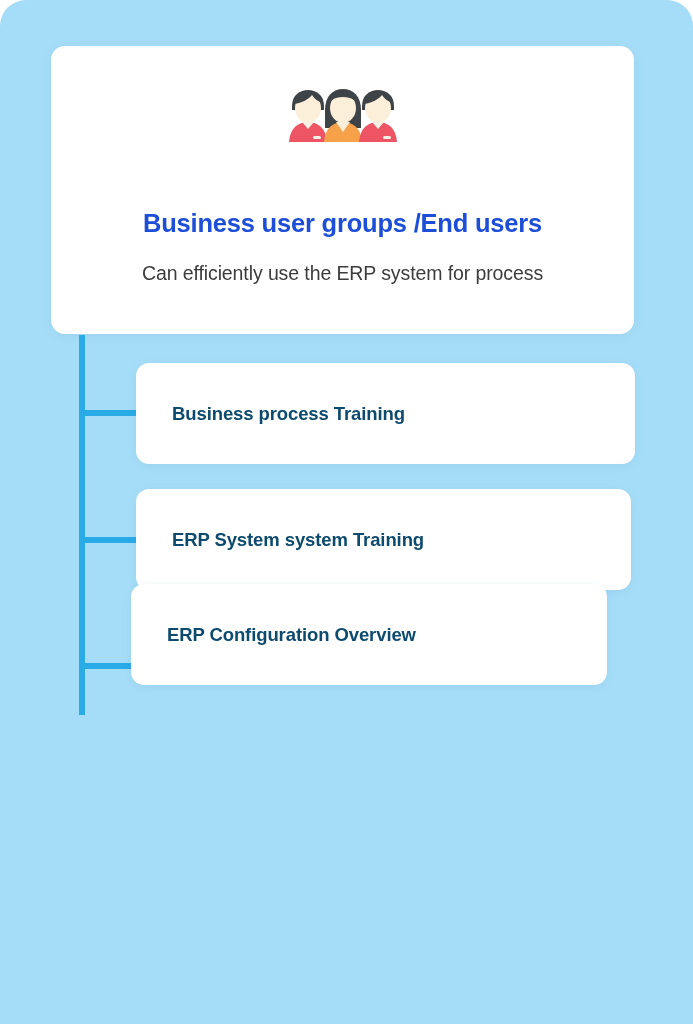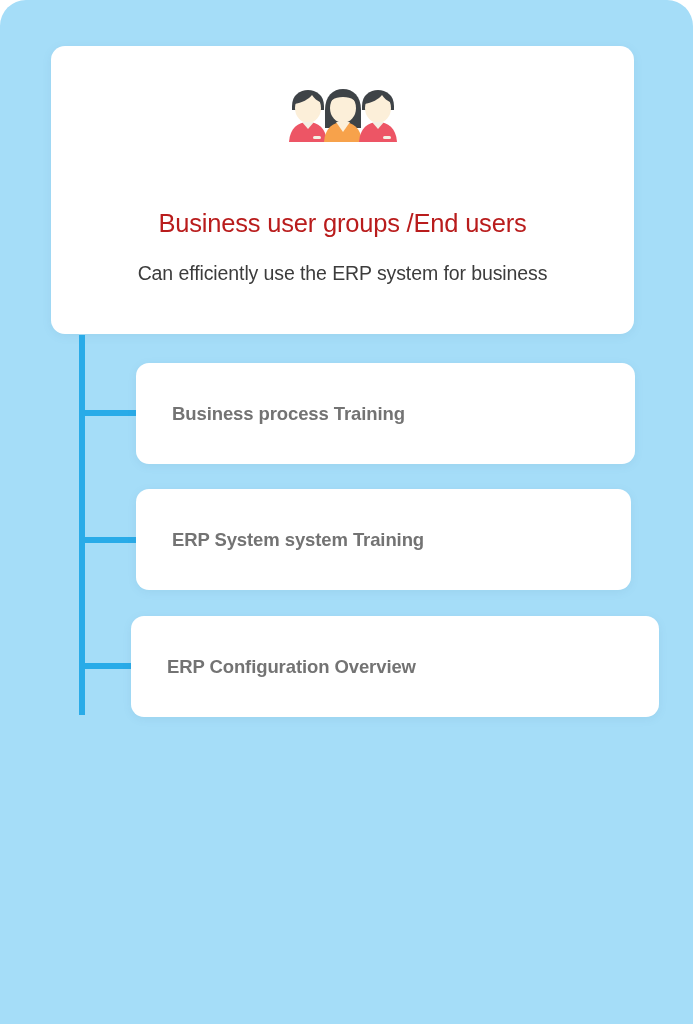--- a/index.html
+++ b/index.html
@@ -48,22 +48,22 @@
   }
   .people-icon svg { display: block; }
 
   .header-title {
     position: absolute;
     left: 0;
     right: 0;
     top: 163px;
     text-align: center;
     font-size: 25.5px;
-    font-weight: normal;
-    color: #b91c1c;
+    font-weight: bold;
+    color: #1d4ed8;
     letter-spacing: -0.2px;
     line-height: 1.15;
   }
 
   .header-subtitle {
     position: absolute;
     left: 0;
     right: 0;
     top: 216px;
     text-align: center;
@@ -98,26 +98,26 @@
   .item-card {
     position: absolute;
     background: #ffffff;
     border-radius: 13px;
     box-shadow: 0 2px 9px rgba(80, 130, 160, 0.10);
     display: flex;
     align-items: center;
   }
   .item-card.c1 { left: 136px; top: 363px; width: 499px; height: 101px; }
   .item-card.c2 { left: 136px; top: 489px; width: 495px; height: 101px; }
-  .item-card.c3 { left: 131px; top: 616px; width: 528px; height: 101px; }
+  .item-card.c3 { left: 131px; top: 584px; width: 476px; height: 101px; }
 
   .item-label {
     font-size: 18.5px;
     font-weight: bold;
-    color: #737373;
+    color: #0c4a6e;
     letter-spacing: -0.1px;
     padding-left: 36px;
   }
 </style>
 </head>
 <body>
 
 <div id="page">
 
   <div class="header-card">
@@ -148,21 +148,21 @@
           <path d="M80 18 C80 8, 87 5, 94 5 C101 5, 108 8, 108 17 C103 15, 100 12, 98 9 C95 13, 88 17, 80 18 Z" fill="#3e4347"></path>
           <path d="M94 36 C84 36, 76 42, 75 56 L113 56 C112 42, 104 36, 94 36 Z" fill="#ed5565"></path>
           <path d="M88 36 L94 43 L100 36 Z" fill="#f4f0e4"></path>
           <rect x="99" y="50" width="8" height="3" rx="1.5" fill="#f4f0e4"></rect>
         </g>
       </svg>
     </div>
 
     <div class="header-title">Business user groups /End users</div>
 
-    <div class="header-subtitle">Can efficiently use the ERP system for business</div>
+    <div class="header-subtitle">Can efficiently use the ERP system for process</div>
   </div>
 
   <div class="tree-trunk"></div>
   <div class="tree-branch b1"></div>
   <div class="tree-branch b2"></div>
   <div class="tree-branch b3"></div>
 
   <div class="item-card c1">
     <span class="item-label">Business process Training</span>
   </div>

